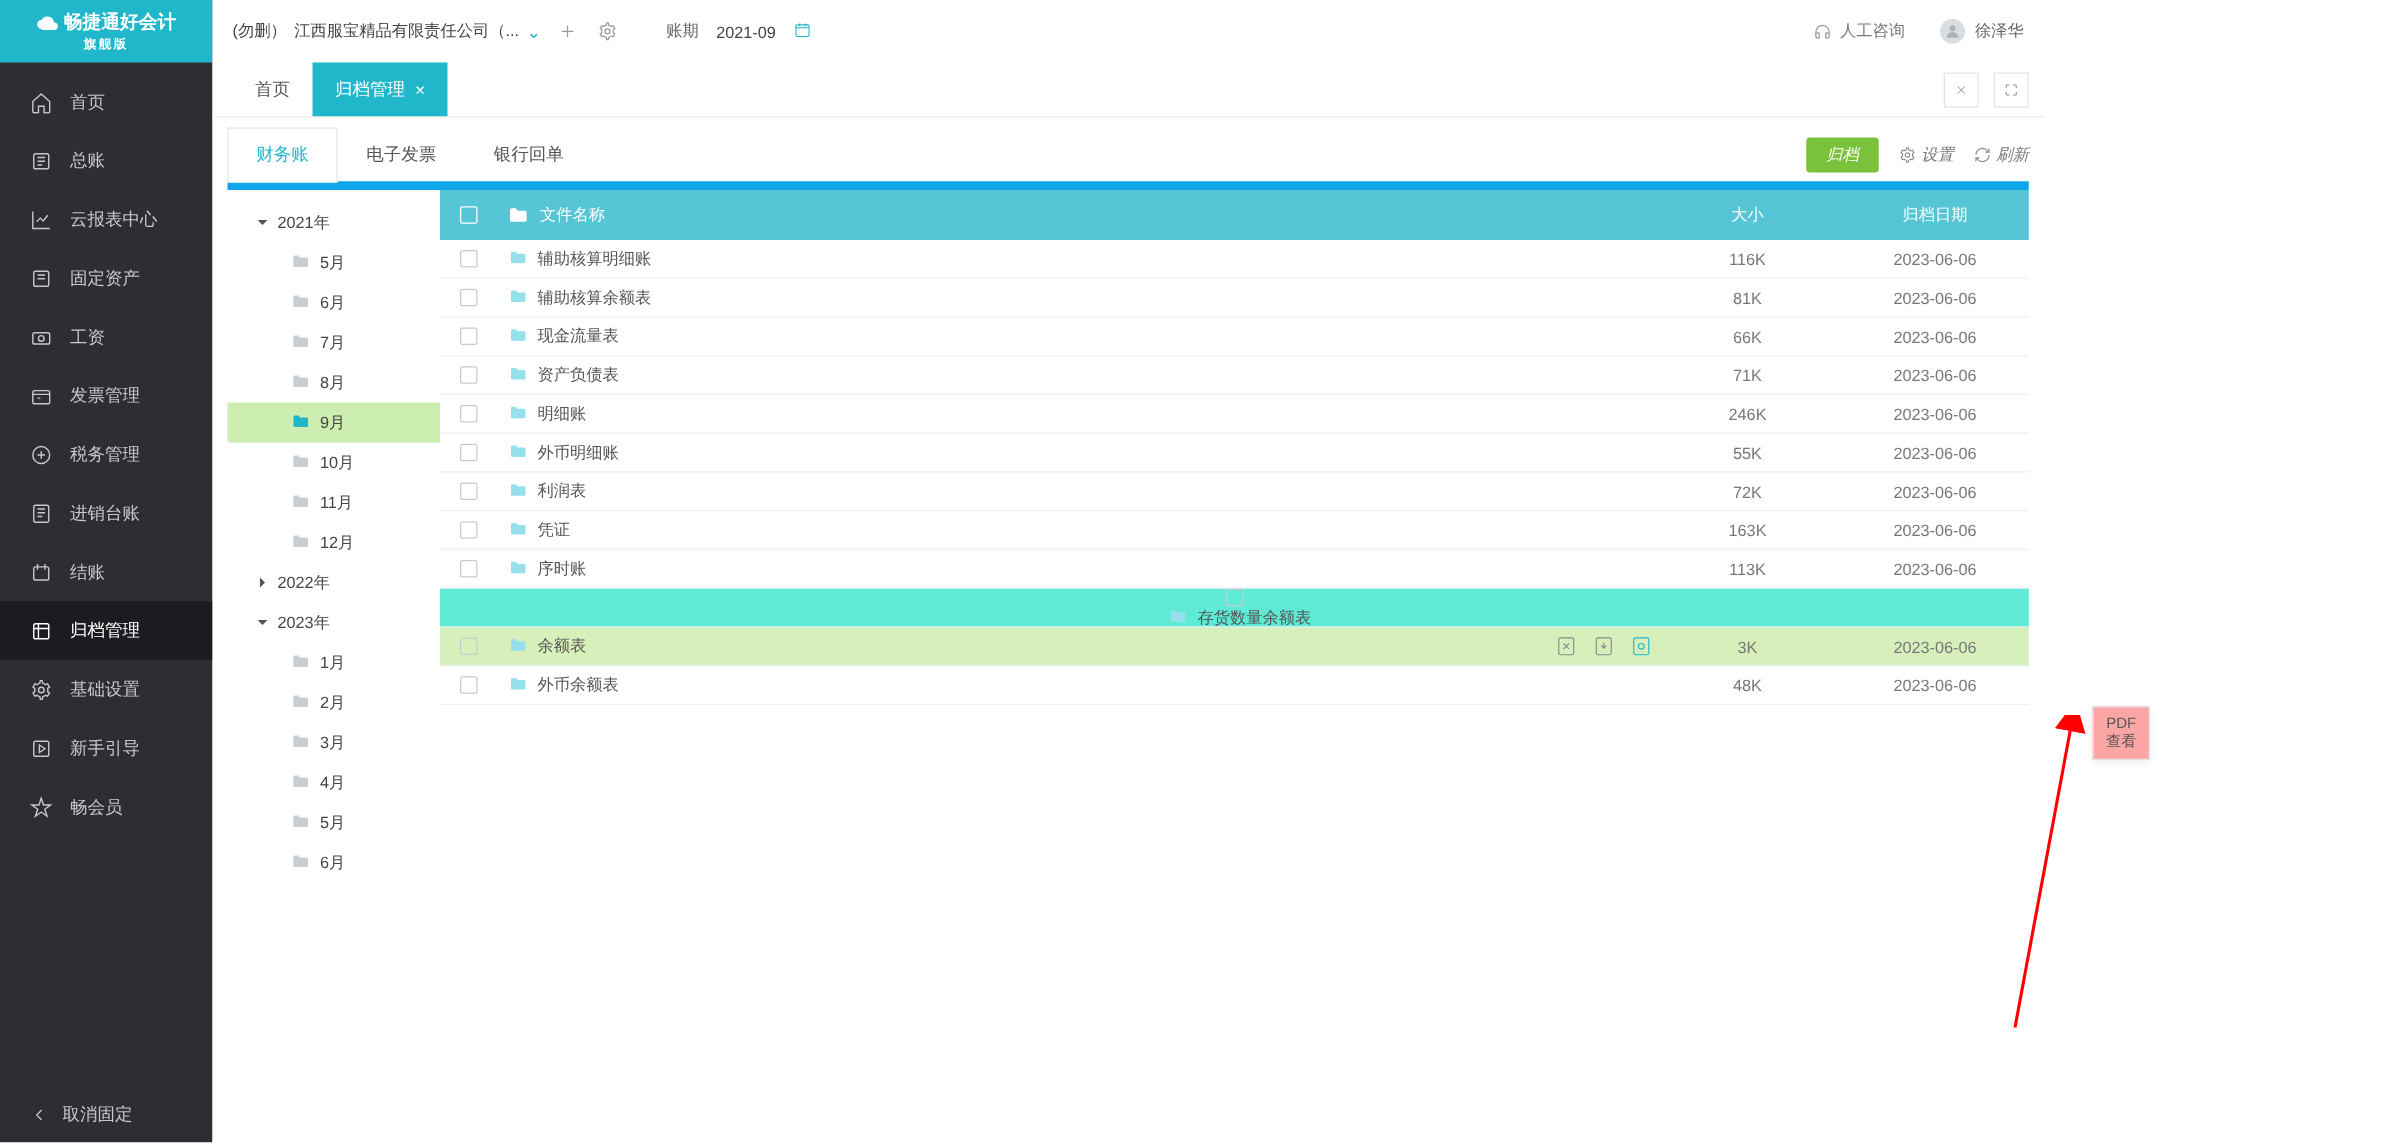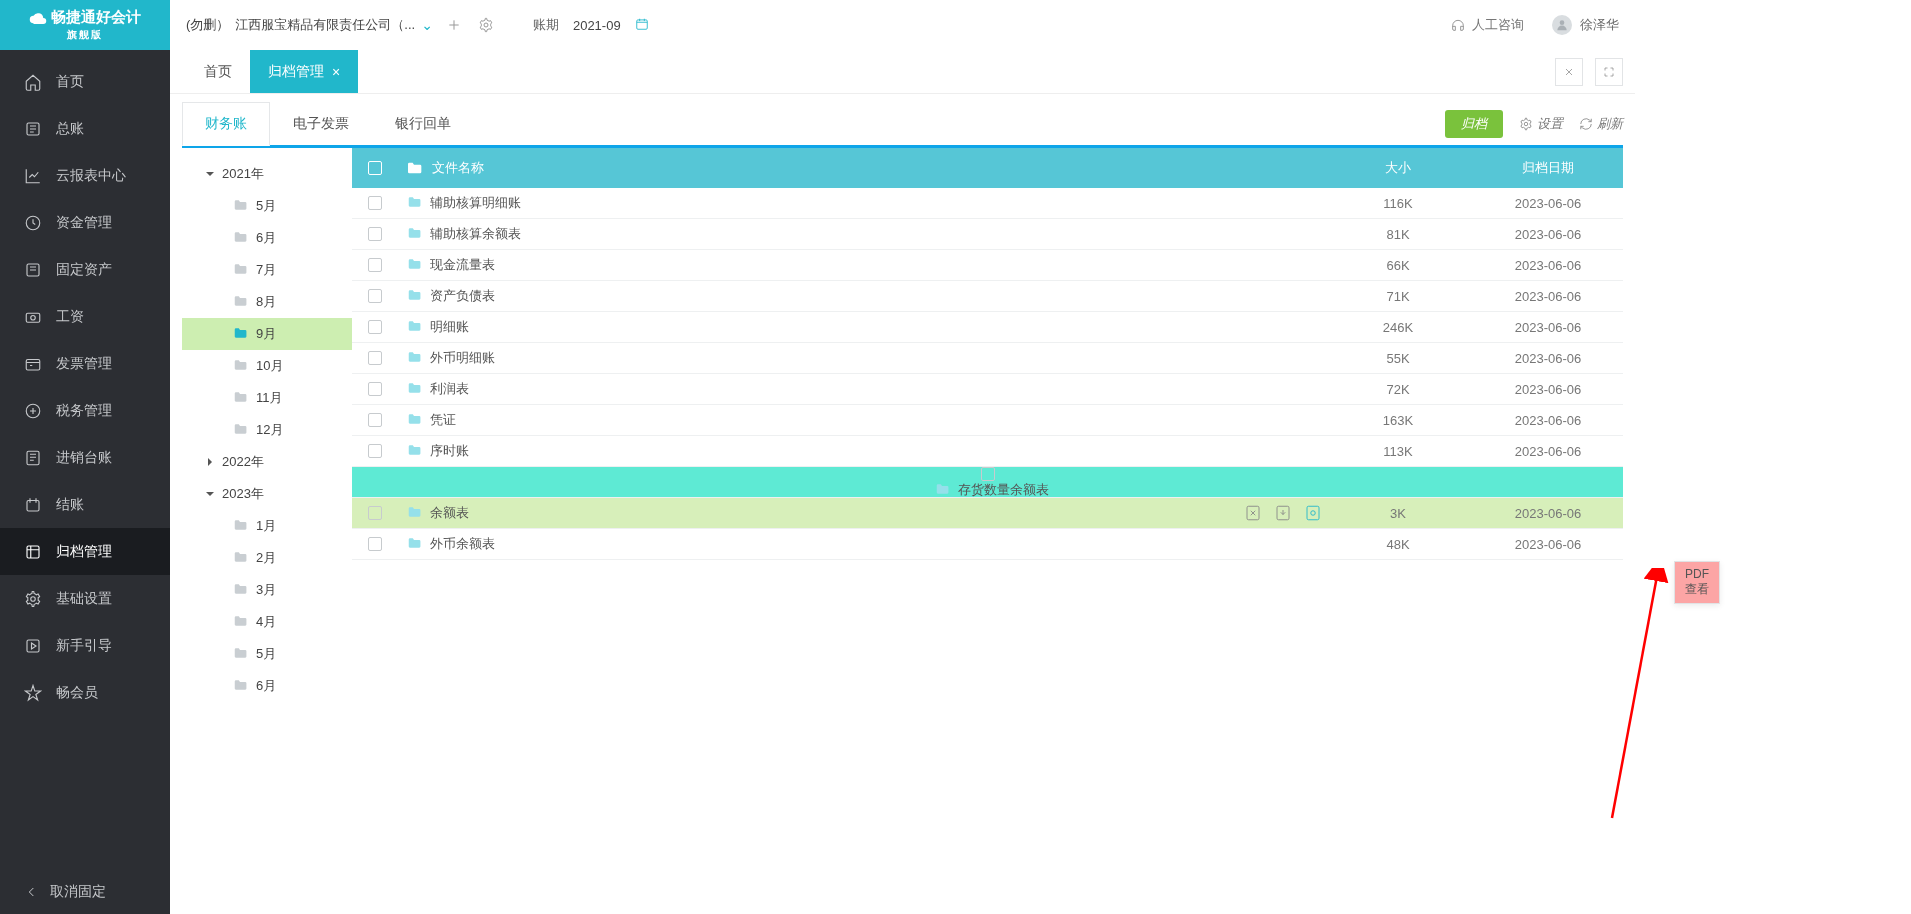--- a/index.html
+++ b/index.html
@@ -52,21 +52,21 @@
 .innerwrap { flex:1; display:flex; flex-direction:column; padding: 8px 12px 0 12px; }
 .inner-tabs-row { display:flex; align-items:center; height:44px; position:relative;}
 .inner-tabs { display:flex; height:44px; }
 .inner-tab { padding:0 22px; display:flex; align-items:center; color:#555; cursor:pointer; font-size:14px; border:1px solid transparent;}
 .inner-tab.active { color:#21b7cb; border:1px solid #e5e7e9; border-bottom:1px solid #fff; background:#fff;}
 .inner-tabs-right { margin-left:auto; display:flex; align-items:center; gap:16px;font-style:italic;}
 .btn-primary { background:#7ac23c; color:#fff; padding:5px 16px; border-radius:3px; cursor:pointer; font-size:13px;}
 .link-action { display:flex; align-items:center; gap:4px; color:#777; cursor:pointer;}
 .link-action svg { stroke:#888; fill:none; stroke-width:1.5;}
 
-.panel-body { flex:1; display:flex; border-top:3px solid #0ea5e9; margin-top:-1px;}
+.panel-body { flex:1; display:flex; border-top:7px solid #0ea5e9; margin-top:-1px;}
 
 
 .tree { width:170px; padding-top:10px; font-size:13px; color:#444;}
 .tree-node { display:flex; align-items:center; height:32px; padding-left:22px; cursor:pointer; gap:6px;}
 .tree-year .caret { width:12px; height:12px; display:flex; align-items:center; justify-content:center;}
 .tree-year .caret svg { fill:#555;}
 .tree-month { padding-left:50px; gap:8px;}
 .tree-month .ficon svg { fill:#c9ced2; }
 .tree-month.active { background:#cdeeb1; }
 .tree-month.active .ficon svg { fill:#21b7cb; }
@@ -137,29 +137,20 @@
             <svg width="18" height="18" viewBox="0 0 24 24">
               <path d="M3 3v18h18"></path>
               <path d="M7 14l4-4 3 3 5-6"></path>
             </svg>
           </span>
           <span>云报表中心</span>
         </div>
         <div class="nav-item">
           <span class="nicon">
             <svg width="18" height="18" viewBox="0 0 24 24">
-              <circle cx="12" cy="12" r="9"></circle>
-              <path d="M12 7v5l3 2"></path>
-            </svg>
-          </span>
-          <span>资金管理</span>
-        </div>
-        <div class="nav-item">
-          <span class="nicon">
-            <svg width="18" height="18" viewBox="0 0 24 24">
               <rect x="4" y="4" width="16" height="16" rx="2"></rect>
               <path d="M8 8h8M8 12h8"></path>
             </svg>
           </span>
           <span>固定资产</span>
         </div>
         <div class="nav-item">
           <span class="nicon">
             <svg width="18" height="18" viewBox="0 0 24 24">
               <rect x="3" y="7" width="18" height="12" rx="2"></rect>

